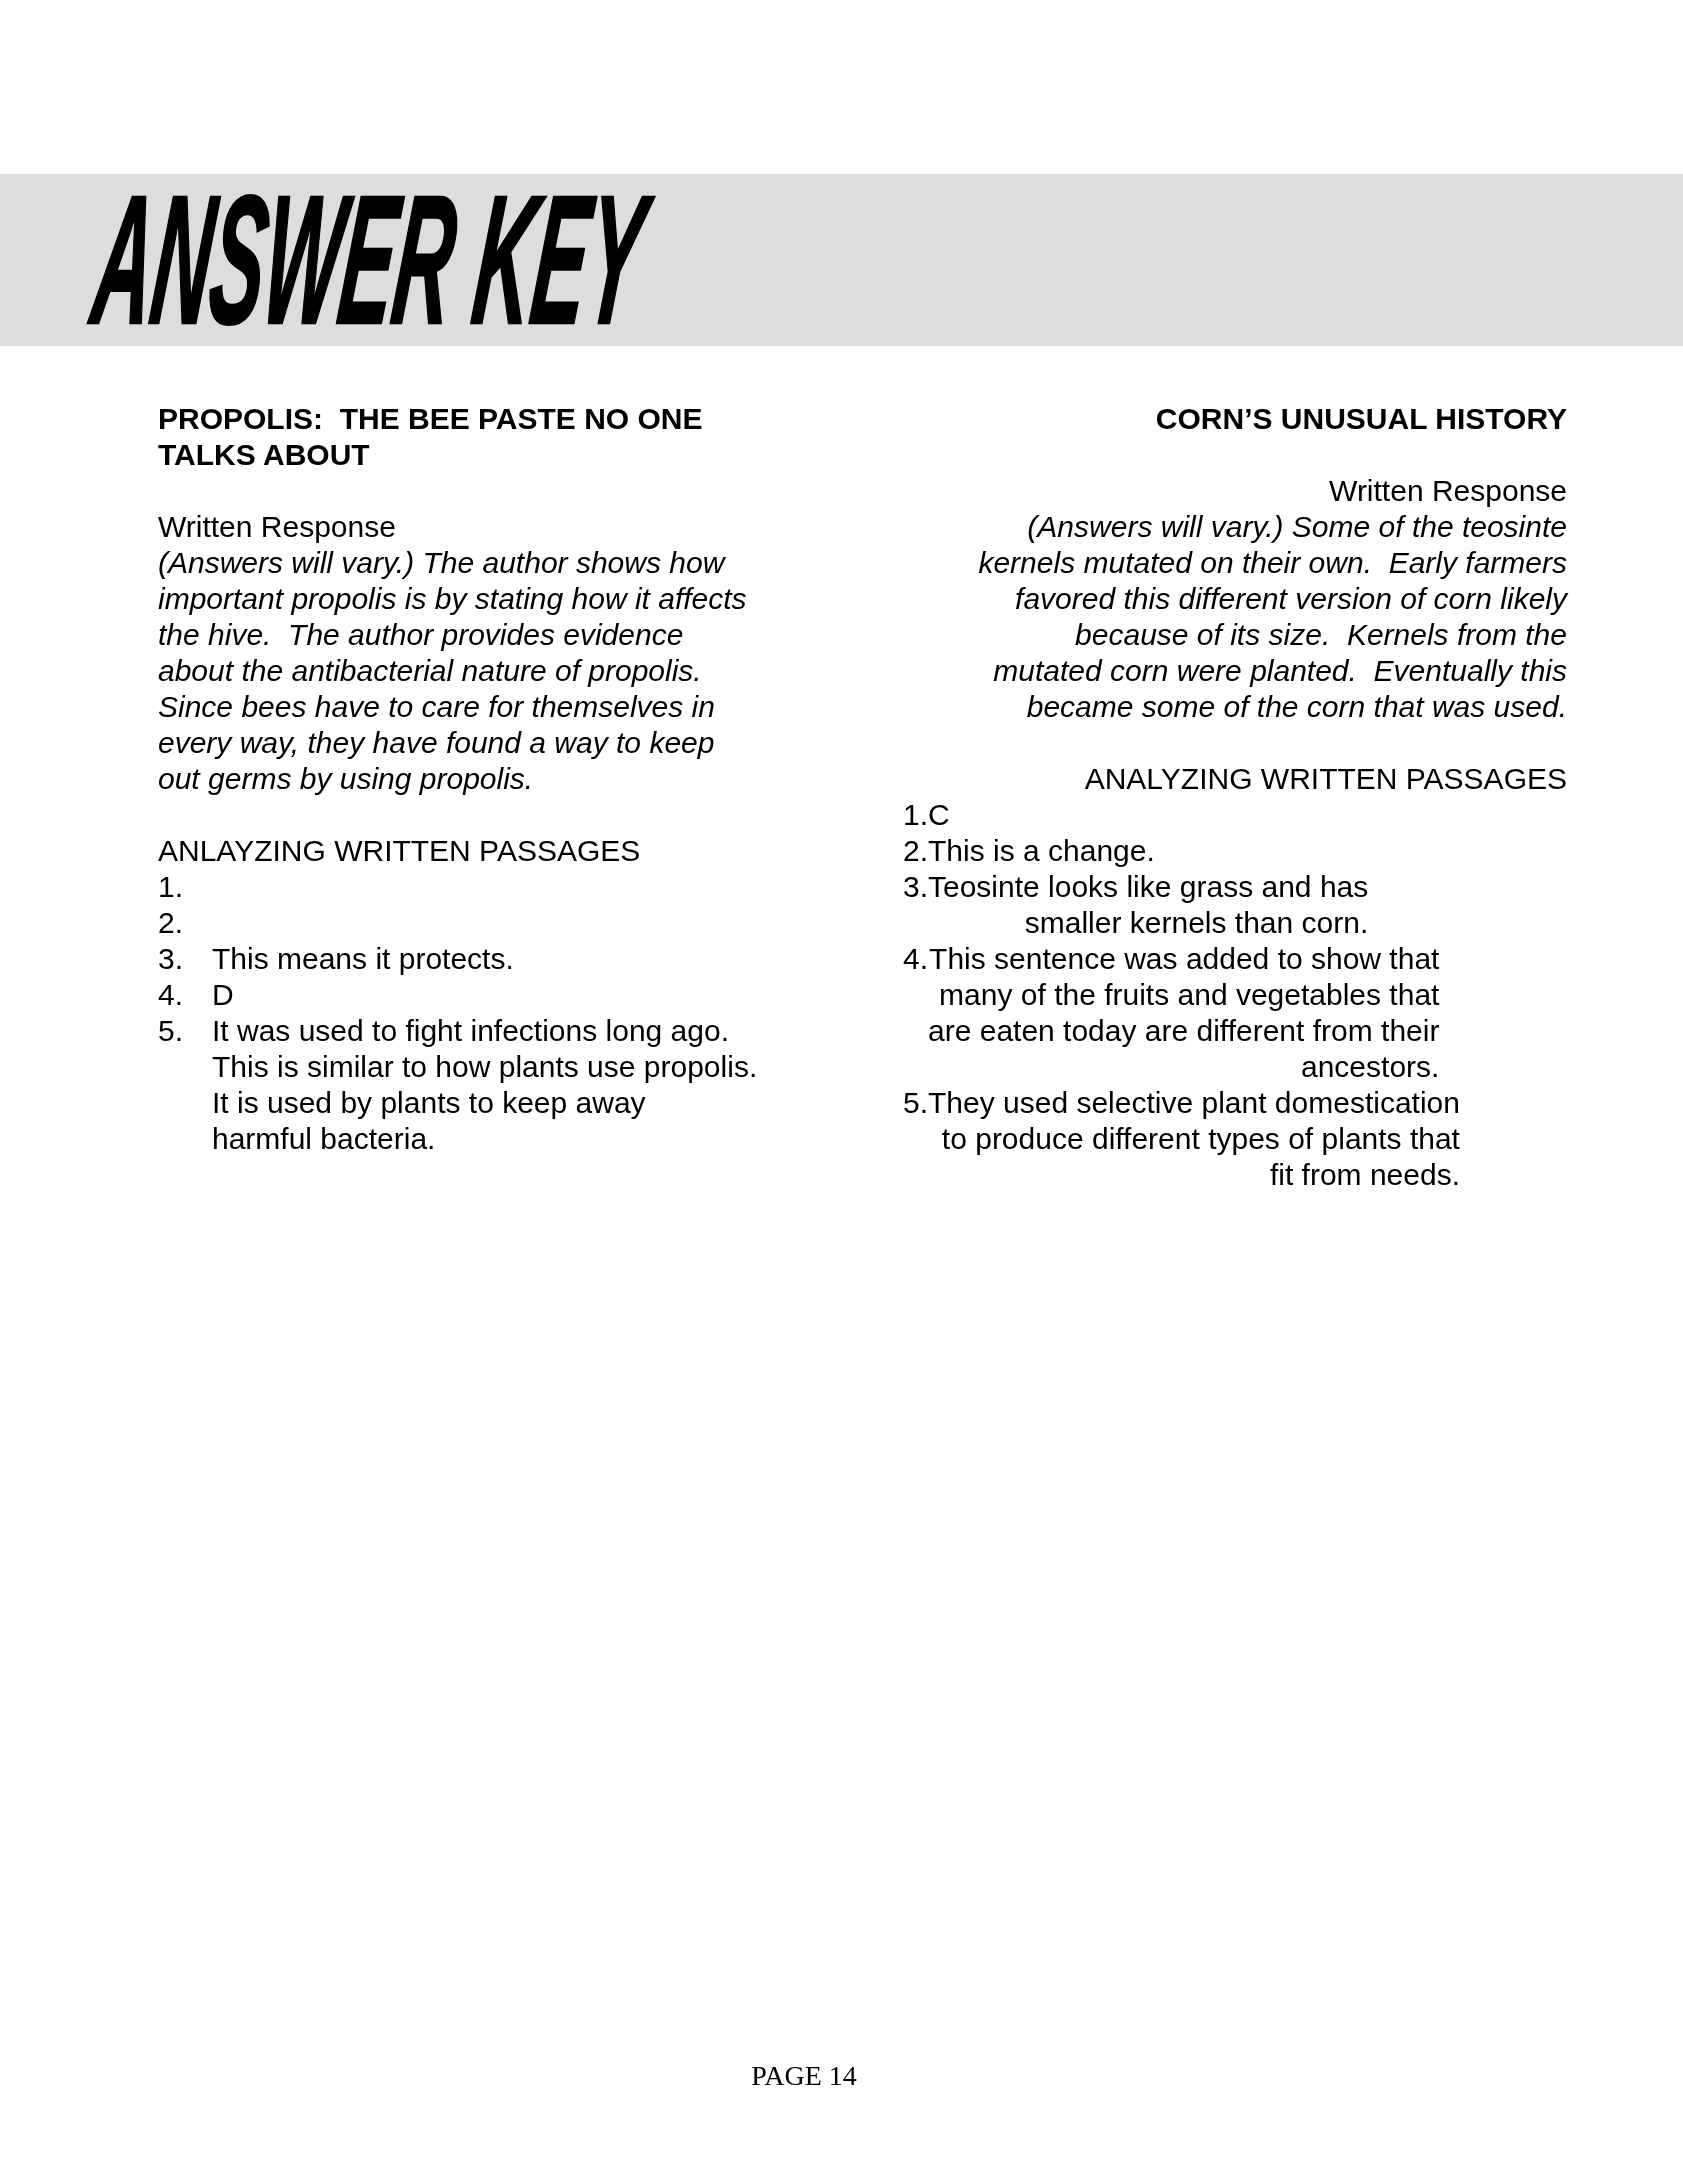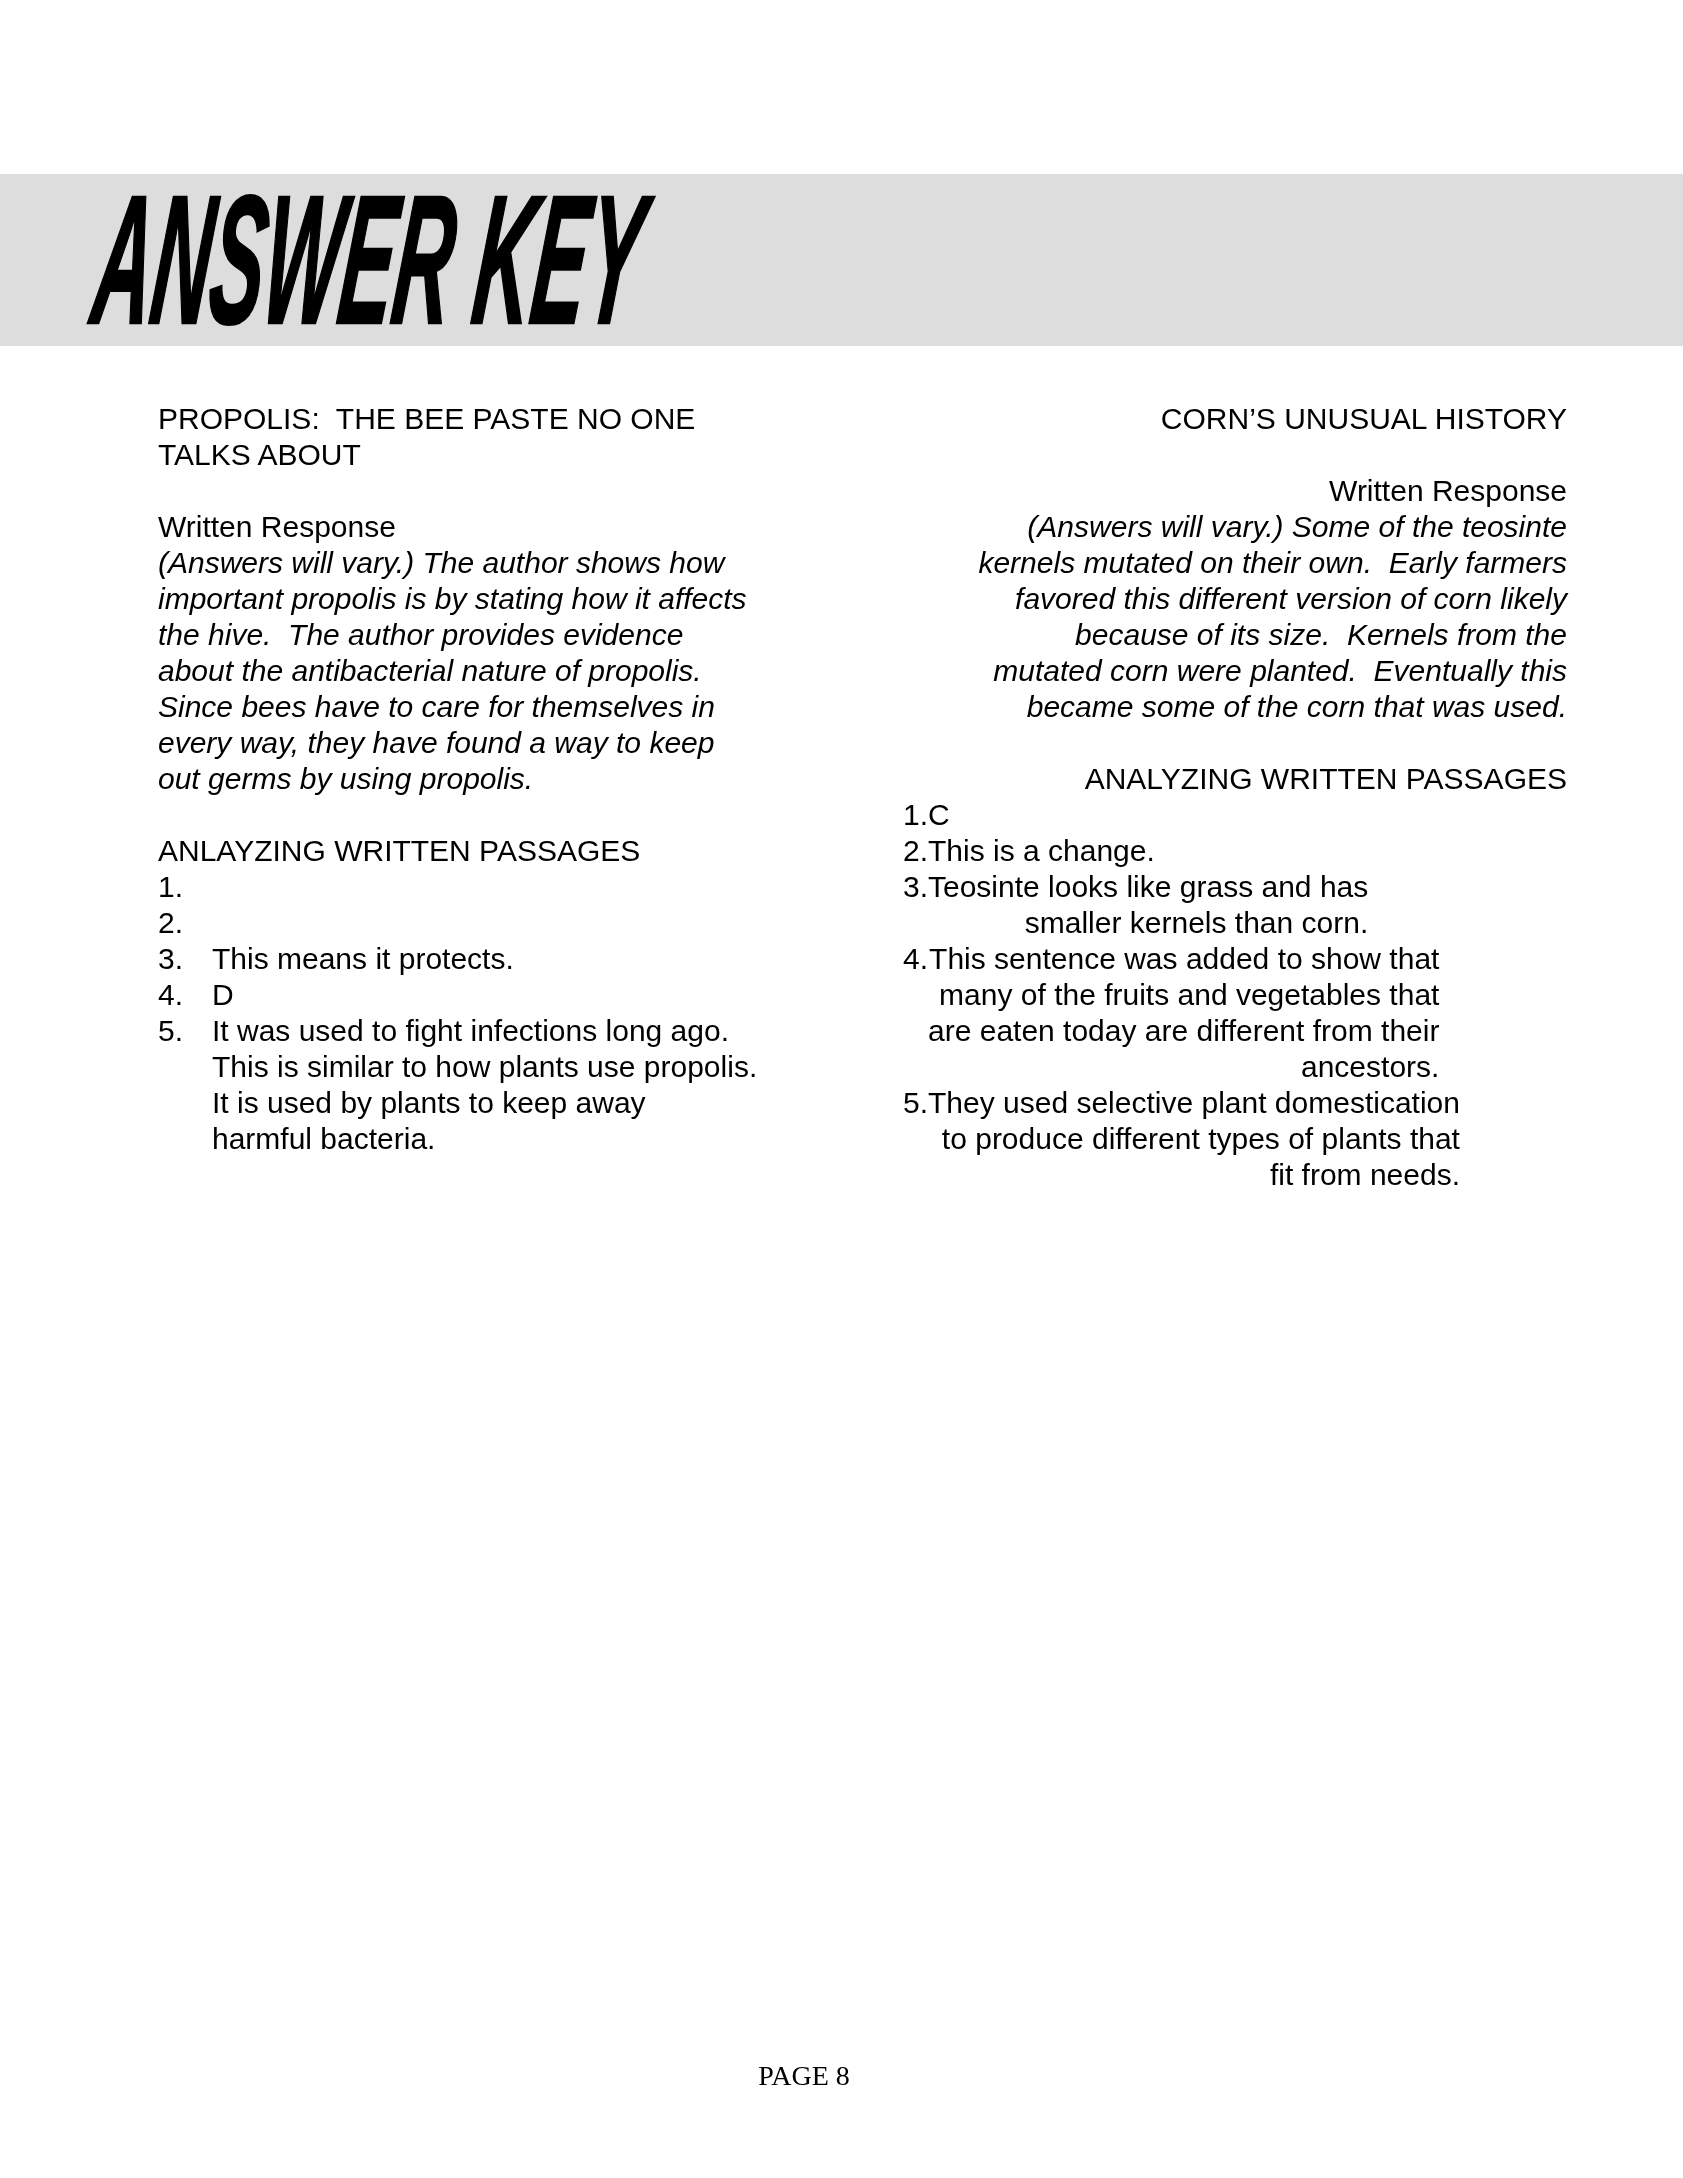--- a/index.html
+++ b/index.html
@@ -33,21 +33,21 @@
   .col{
     position:absolute;
     top:401px;
     width:693px;
     font-size:30px;
     line-height:36px;
   }
   .col-left{left:158px;}
   .col-right{left:874px;text-align:right;}
   .heading{
-    font-weight:normal;
+    font-weight:bold;
     white-space:pre-wrap;
   }
   .spacer{height:36px;}
   .label{white-space:pre-wrap;}
   .para{white-space:pre-wrap;font-style:italic;}
   .li{display:flex;align-items:flex-start;}
   .num{flex:0 0 54px;white-space:pre;}
   .txt{white-space:pre-wrap;}
   .footer{
     position:absolute;
@@ -142,16 +142,16 @@
       </div>
       <div class="li">
         <span class="num">5.</span>
         <span class="txt">They used selective plant domestication
 to produce different types of plants that
 fit from needs.</span>
       </div>
     </div>
   </div>
 
-  <div class="footer">PAGE 8</div>
+  <div class="footer">PAGE 14</div>
 
 </div>
 
 
 </body></html>

